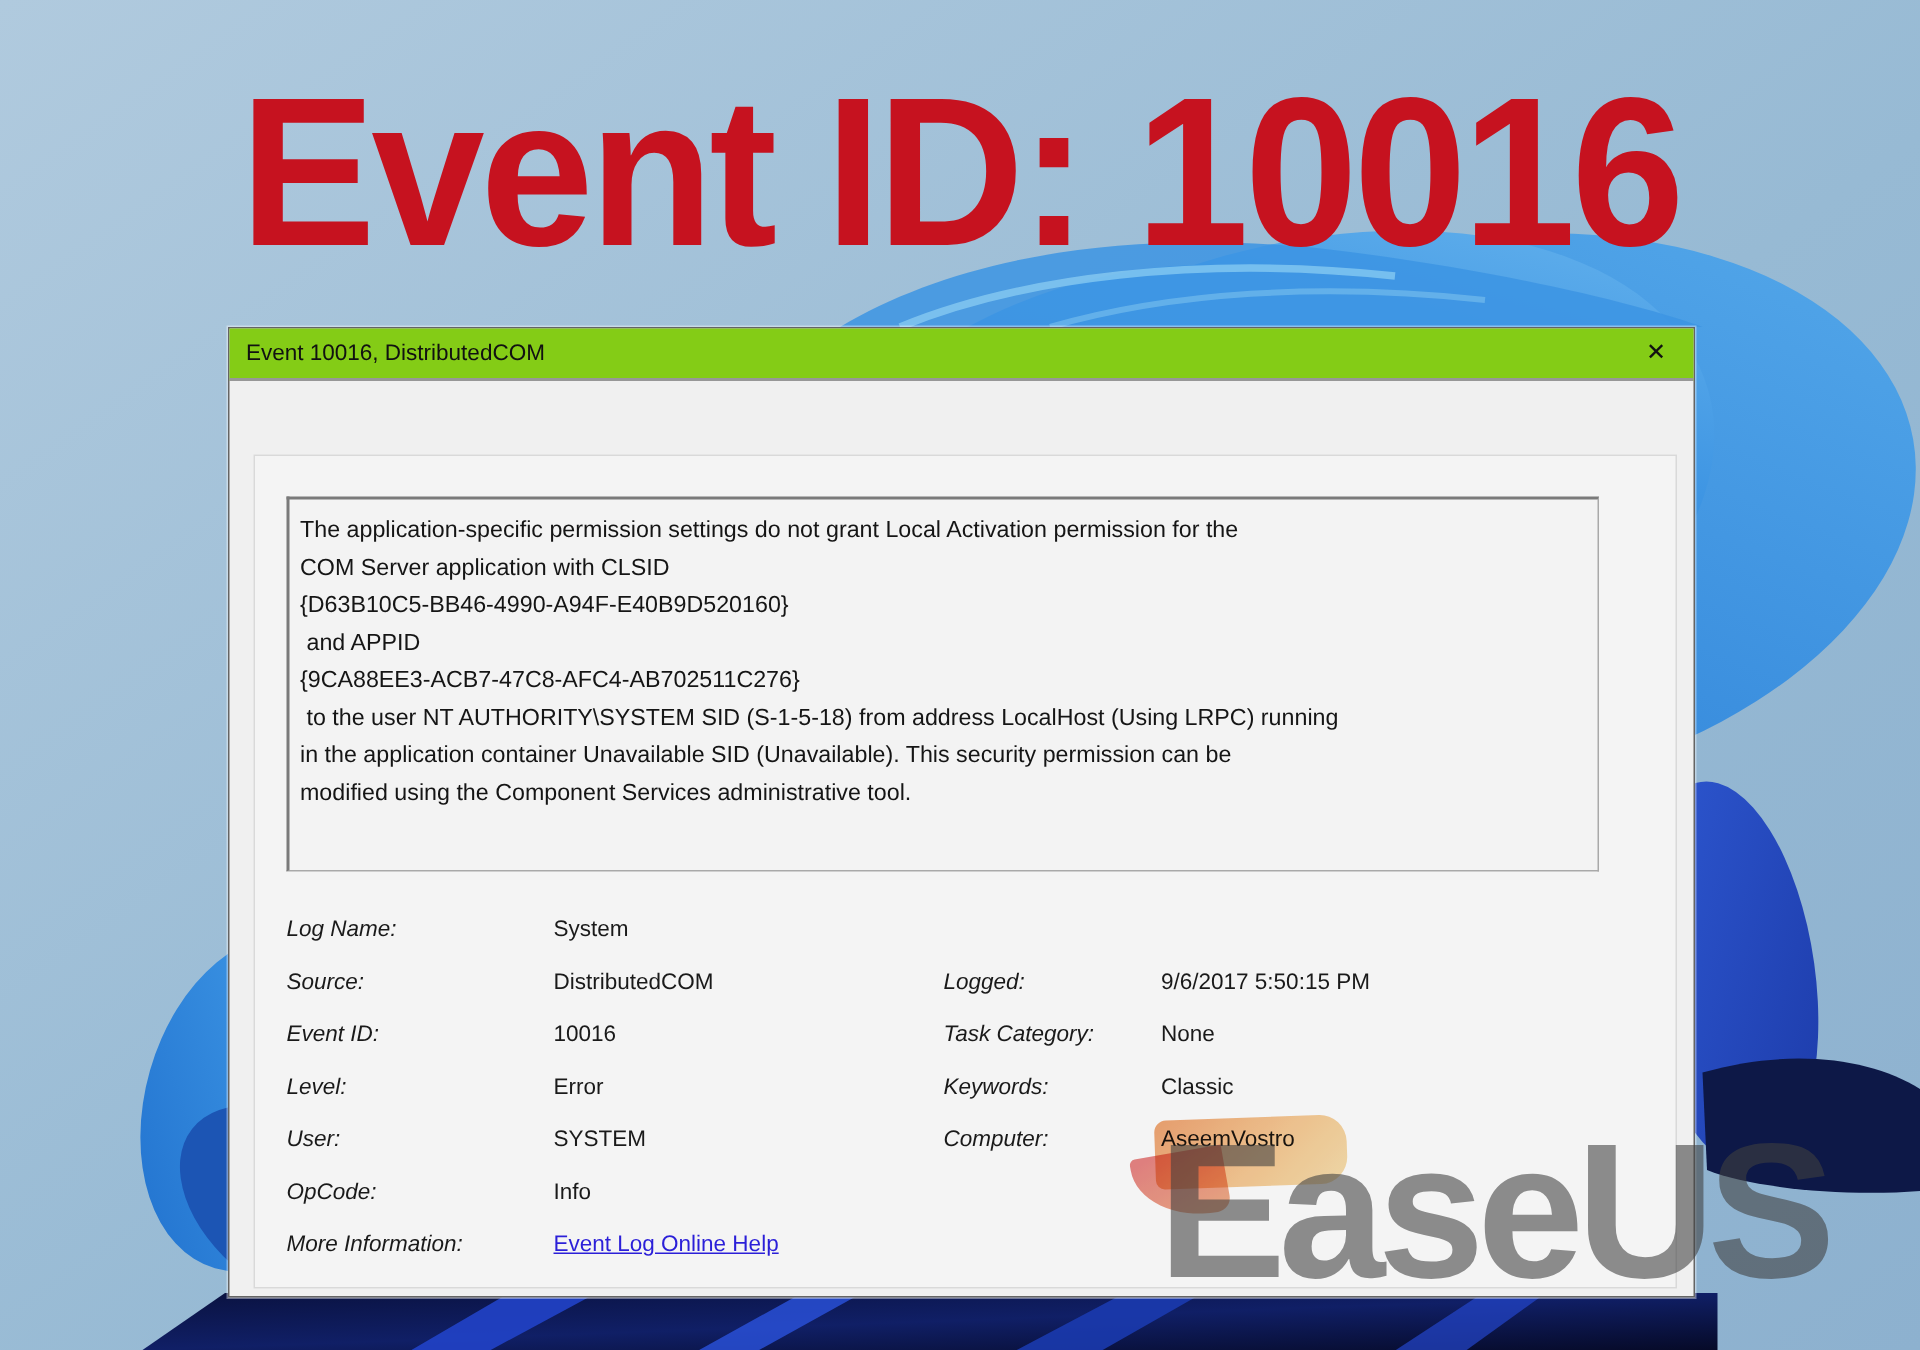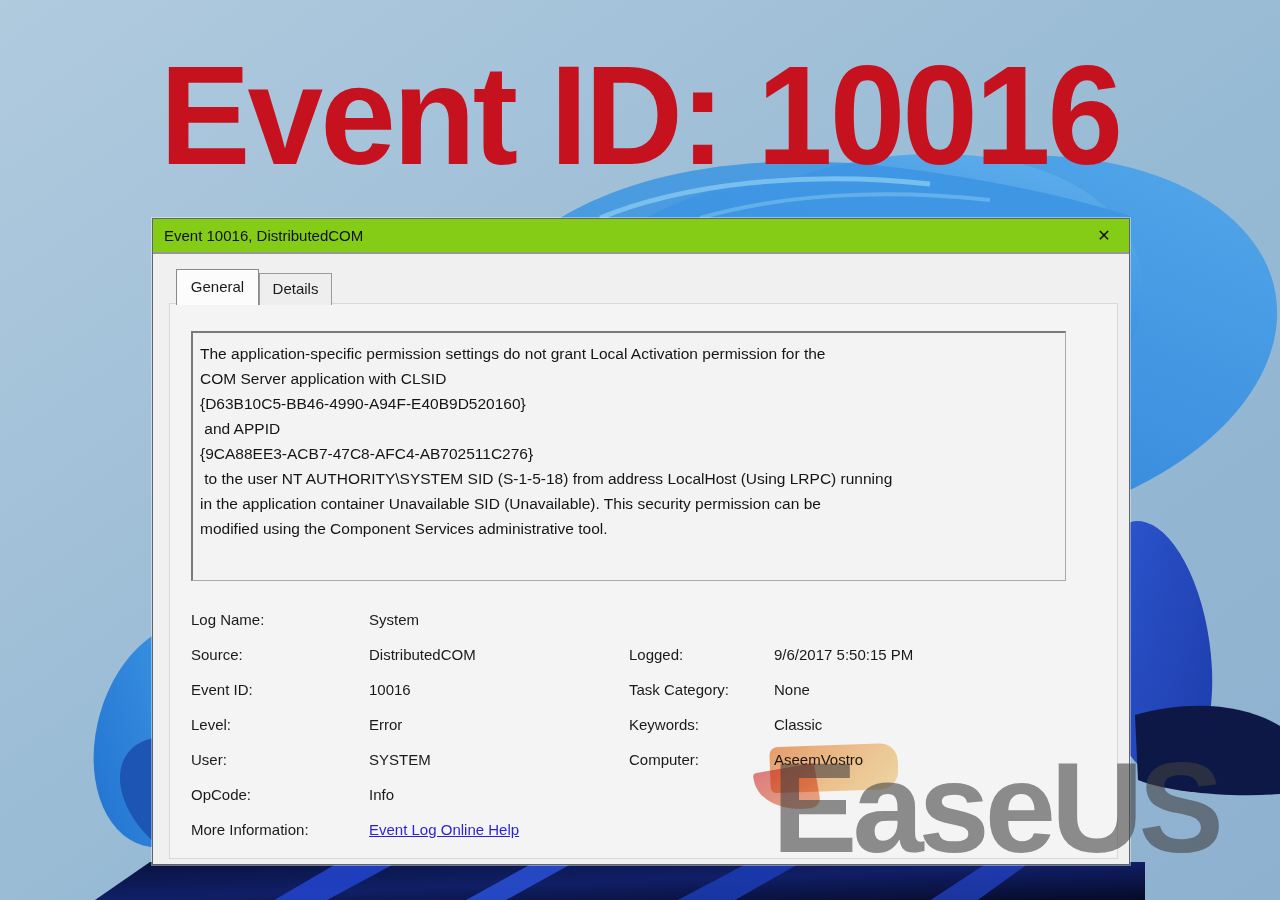--- a/index.html
+++ b/index.html
@@ -54,21 +54,21 @@
   .desc-box{
     position:absolute;left:38px;top:112px;width:875px;height:250px;
     background:#f3f3f3;box-sizing:border-box;
     border-top:2px solid #7a7a7a;border-left:2px solid #7a7a7a;
     border-right:1px solid #a9a9a9;border-bottom:1px solid #a9a9a9;
     padding:8px 24px 0 7px;overflow:hidden;
   }
   .desc-line{font-size:15.5px;line-height:25px;white-space:pre;color:#151515;}
   .fields{position:absolute;left:38px;top:392px;width:900px;}
   .frow{position:absolute;height:35px;display:flex;align-items:flex-start;}
-  .frow .flabel{width:178px;flex:none;}
+  .frow .flabel{width:178px;flex:none;font-style:italic;}
   .frow .fvalue{flex:none;}
   .fields-right .frow .flabel{width:145px;}
   .frow span{position:relative;z-index:6;}
   .link{color:#2b1fd8;text-decoration:underline;cursor:pointer;}
   
   .flag-main{
     position:absolute;z-index:10;left:770px;top:745px;width:128px;height:46px;
     background:linear-gradient(135deg,#ef9a62 0%,#f6c387 55%,#f8dda4 100%);
     border-radius:8px 18px 18px 6px;transform:rotate(-2deg);
     mix-blend-mode:multiply;opacity:.9;
@@ -153,24 +153,20 @@
 
 <div class="page-heading">Event ID: 10016</div>
 
 <div class="dialog">
 
   <div class="titlebar">
     <span class="title-text">Event 10016, DistributedCOM</span>
     <span class="close-btn">✕</span>
   </div>
 
-  <div class="tabstrip">
-    <div class="tab active">General</div>
-    <div class="tab inactive">Details</div>
-  </div>
 
   <div class="tabpanel"></div>
 
   <div class="desc-box">
     <div class="desc-line">The application-specific permission settings do not grant Local Activation permission for the</div>
     <div class="desc-line">COM Server application with CLSID</div>
     <div class="desc-line">{D63B10C5-BB46-4990-A94F-E40B9D520160}</div>
     <div class="desc-line"> and APPID</div>
     <div class="desc-line">{9CA88EE3-ACB7-47C8-AFC4-AB702511C276}</div>
     <div class="desc-line"> to the user NT AUTHORITY\SYSTEM SID (S-1-5-18) from address LocalHost (Using LRPC) running</div>

